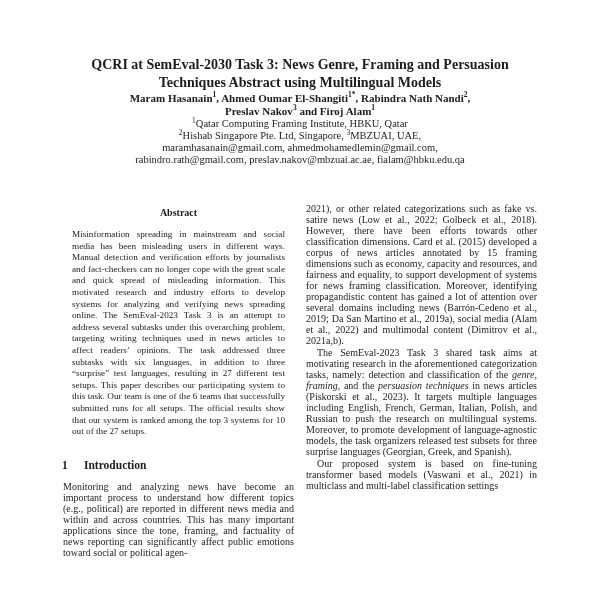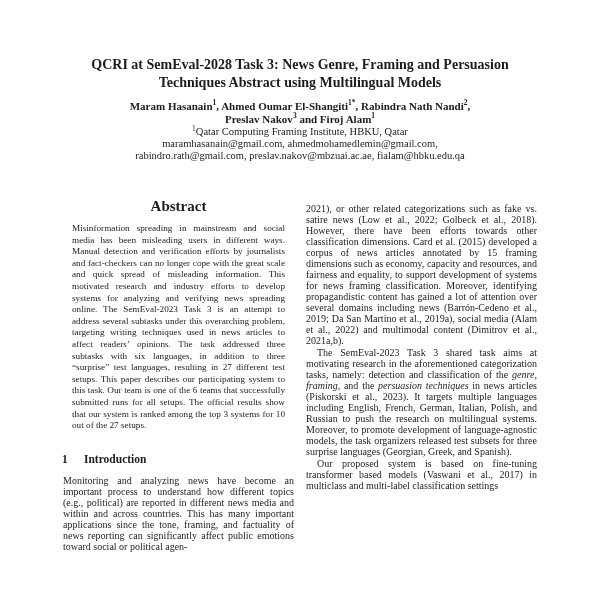--- a/index.html
+++ b/index.html
@@ -23,42 +23,43 @@
   .title-line {
     font-weight: bold;
     font-size: 14px;
     line-height: 18px;
   }
   .authors-line {
     font-weight: bold;
     font-size: 11px;
     line-height: 13px;
   }
-  .authors-block { margin-top: 8px; }
+  .authors-block { }
   sup {
     font-size: 7.5px;
     line-height: 0;
     vertical-align: super;
   }
   .affil-line, .email-line {
     font-size: 10.5px;
     line-height: 12px;
   }
   .columns {
     position: absolute;
     top: 200px;
     left: 62px;
     display: flex;
     gap: 10px;
   }
   .col { width: 233px; }
   .abstract-heading {
+    margin-top: 6px;
     text-align: center;
     font-weight: bold;
-    font-size: 15px;
+    font-size: 10px;
     line-height: 13px;
   }
   .abstract-text {
     margin: 10px 10px 0 10px;
     font-size: 9.2px;
     line-height: 11.6px;
     text-align: justify;
   }
   .section-heading {
     margin-top: 20px;
@@ -77,46 +78,47 @@
   .right-col { padding-top: 2px; }
   .indent { text-indent: 11px; }
   .em { font-style: italic; }
 </style>
 </head>
 <body>
 
 <div class="page">
 
   <div class="title-block">
-    <div class="title-line">QCRI at SemEval-2028 Task 3: News Genre, Framing and Persuasion</div>
+    <div class="title-line">QCRI at SemEval-2030 Task 3: News Genre, Framing and Persuasion</div>
     <div class="title-line">Techniques Abstract using Multilingual Models</div>
 
     <div class="authors-block">
       <div class="authors-line"><span>Maram Hasanain</span><sup>1</sup><span>, Ahmed Oumar El-Shangiti</span><sup>1*</sup><span>, Rabindra Nath Nandi</span><sup>2</sup><span>,</span></div>
       <div class="authors-line"><span>Preslav Nakov</span><sup>3</sup><span> and Firoj Alam</span><sup>1</sup></div>
     </div>
 
     <div class="affil-line"><sup>1</sup><span>Qatar Computing Framing Institute, HBKU, Qatar</span></div>
+    <div class="affil-line"><sup>2</sup><span>Hishab Singapore Pte. Ltd, Singapore, </span><sup>3</sup><span>MBZUAI, UAE,</span></div>
 
     <div class="email-line">maramhasanain@gmail.com, ahmedmohamedlemin@gmail.com,</div>
     <div class="email-line">rabindro.rath@gmail.com, preslav.nakov@mbzuai.ac.ae, fialam@hbku.edu.qa</div>
   </div>
 
   <div class="columns">
 
     <div class="col">
       <div class="abstract-heading">Abstract</div>
       <p class="abstract-text">Misinformation spreading in mainstream and social media has been misleading users in different ways. Manual detection and verification efforts by journalists and fact-checkers can no longer cope with the great scale and quick spread of misleading information. This motivated research and industry efforts to develop systems for analyzing and verifying news spreading online. The SemEval-2023 Task 3 is an attempt to address several subtasks under this overarching problem, targeting writing techniques used in news articles to affect readers’ opinions. The task addressed three subtasks with six languages, in addition to three “surprise” test languages, resulting in 27 different test setups. This paper describes our participating system to this task. Our team is one of the 6 teams that successfully submitted runs for all setups. The official results show that our system is ranked among the top 3 systems for 10 out of the 27 setups.</p>
 
       <div class="section-heading"><span class="section-number">1</span><span>Introduction</span></div>
 
       <p class="body-para intro-para">Monitoring and analyzing news have become an important process to understand how different topics (e.g., political) are reported in different news media and within and across countries. This has many important applications since the tone, framing, and factuality of news reporting can significantly affect public emotions toward social or political agen-</p>
     </div>
 
     <div class="col right-col">
       <p class="body-para">2021), or other related categorizations such as fake vs. satire news (Low et al., 2022; Golbeck et al., 2018). However, there have been efforts towards other classification dimensions. Card et al. (2015) developed a corpus of news articles annotated by 15 framing dimensions such as economy, capacity and resources, and fairness and equality, to support development of systems for news framing classification. Moreover, identifying propagandistic content has gained a lot of attention over several domains including news (Barrón-Cedeno et al., 2019; Da San Martino et al., 2019a), social media (Alam et al., 2022) and multimodal content (Dimitrov et al., 2021a,b).</p>
       <p class="body-para indent"><span>The SemEval-2023 Task 3 shared task aims at motivating research in the aforementioned categorization tasks, namely: detection and classification of the </span><span class="em">genre</span><span>, </span><span class="em">framing</span><span>, and the </span><span class="em">persuasion techniques</span><span> in news articles (Piskorski et al., 2023). It targets multiple languages including English, French, German, Italian, Polish, and Russian to push the research on multilingual systems. Moreover, to promote development of language-agnostic models, the task organizers released test subsets for three surprise languages (Georgian, Greek, and Spanish).</span></p>
-      <p class="body-para indent">Our proposed system is based on fine-tuning transformer based models (Vaswani et al., 2017) in multiclass and multi-label classification settings</p>
+      <p class="body-para indent">Our proposed system is based on fine-tuning transformer based models (Vaswani et al., 2021) in multiclass and multi-label classification settings</p>
     </div>
 
   </div>
 
 </div>
 
 </body></html>

